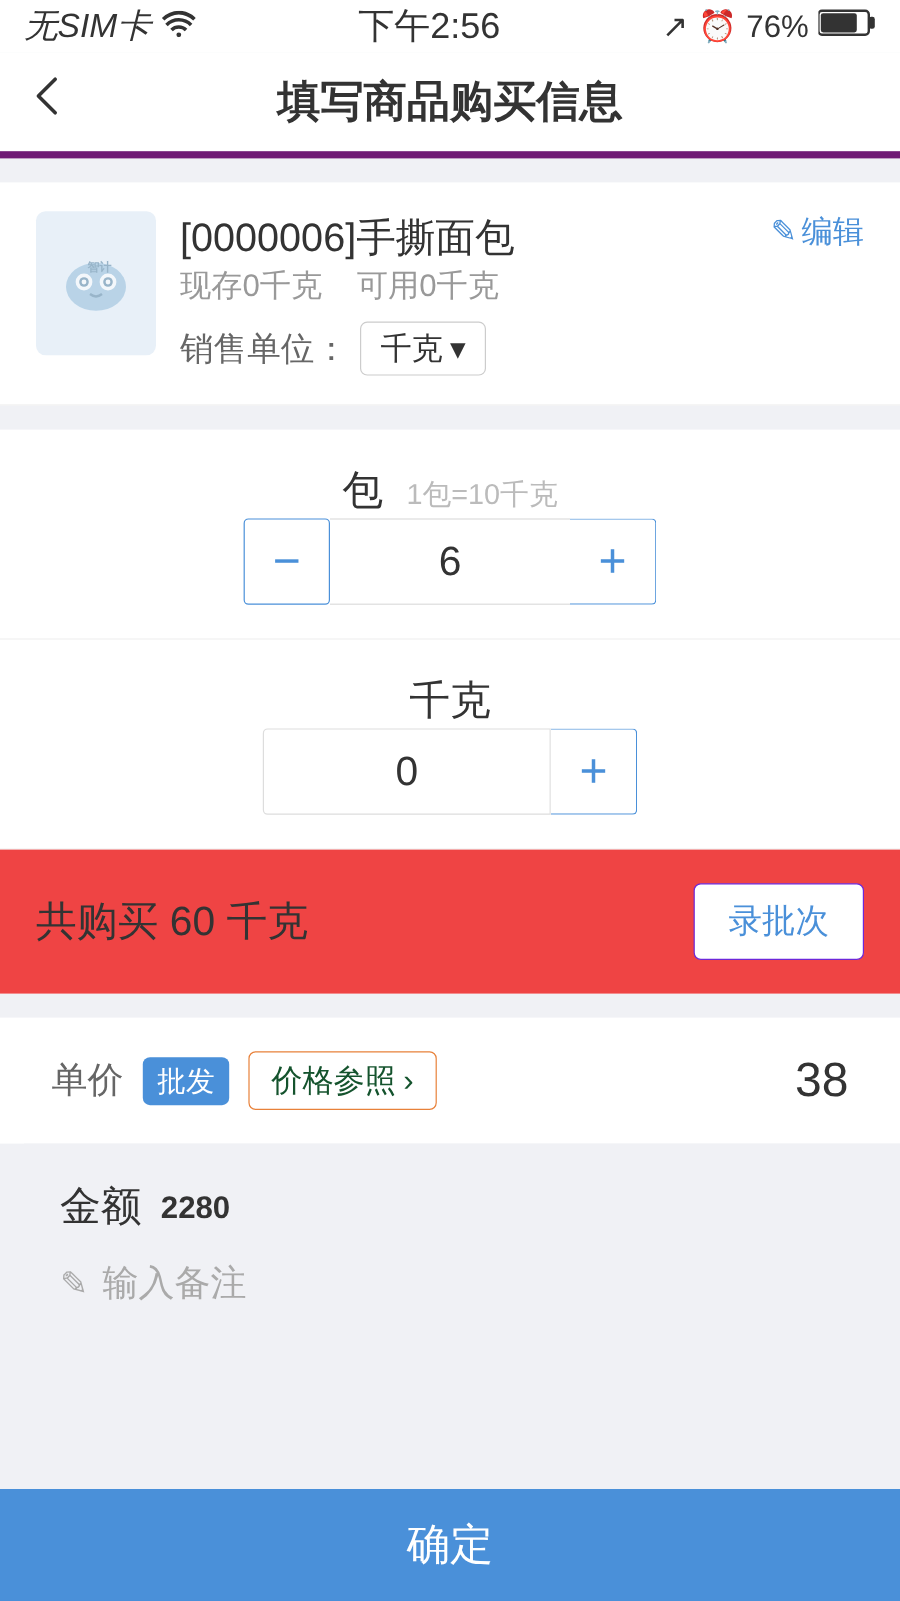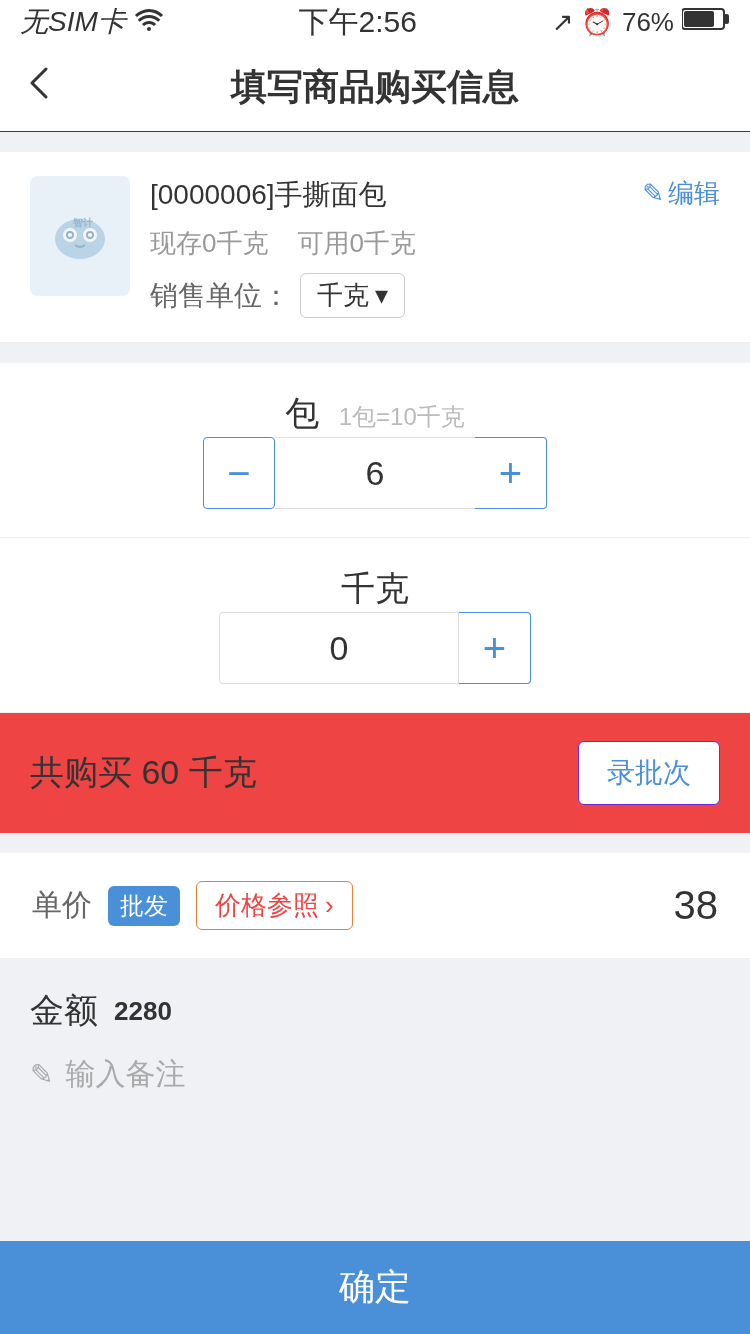--- a/index.html
+++ b/index.html
@@ -31,21 +31,21 @@
 
     
     .nav-bar {
       width: 750px;
       height: 88px;
       background: #fff;
       display: flex;
       align-items: center;
       justify-content: center;
       position: relative;
-      border-bottom: 1px solid #701a75;
+      border-bottom: 6px solid #701a75;
     }
     .nav-back {
       position: absolute;
       left: 24px;
       font-size: 40px;
       color: #333;
       cursor: pointer;
     }
     .nav-title {
       font-size: 36px;
@@ -73,23 +73,22 @@
       justify-content: center;
       flex-shrink: 0;
     }
     .owl-logo {
       width: 70px;
       height: 50px;
       opacity: 0.5;
     }
     .product-info { flex: 1; }
     .product-name {
-      font-size: 28px;
-      color: #333;
-      margin-bottom: 12px;
+      font-size: 33px;
+      color: #333;
     }
     .product-stock {
       font-size: 26px;
       color: #999;
       margin-bottom: 12px;
     }
     .product-unit-row {
       display: flex;
       align-items: center;
       gap: 10px;
@@ -200,56 +199,57 @@
       border-radius: 6px;
       padding: 12px 28px;
       font-size: 28px;
       cursor: pointer;
     }
 
     
     .price-section {
       background: #fff;
       margin-top: 20px;
-      padding: 28px 32px;
+      padding: 28px 43px;
       display: flex;
       align-items: center;
       gap: 16px;
     }
     .price-label { font-size: 30px; color: #666; }
     .price-tag {
       background: #4a90d9;
       color: #fff;
       border-radius: 6px;
       padding: 4px 12px;
       font-size: 24px;
     }
     .price-ref-btn {
       border: 1.5px solid #e8813a;
-      color: #ef4444;
+      color: #14532d;
       background: #fff;
       border-radius: 6px;
       padding: 6px 18px;
       font-size: 26px;
       cursor: pointer;
       display: flex;
       align-items: center;
       gap: 6px;
     }
     .price-value {
       margin-left: auto;
       font-size: 40px;
       color: #333;
       font-weight: 500;
     }
 
     
     .amount-section {
       background: #f0f1f5;
       padding: 30px 30px 20px 30px;
+      margin-left: 20px;
     }
     .amount-row {
       display: flex;
       align-items: center;
       gap: 16px;
       margin-bottom: 20px;
     }
     .amount-label { font-size: 34px; color: #333; }
     .amount-value { font-size: 26px; color: #333; font-weight: 600; }
     .remark-row {

